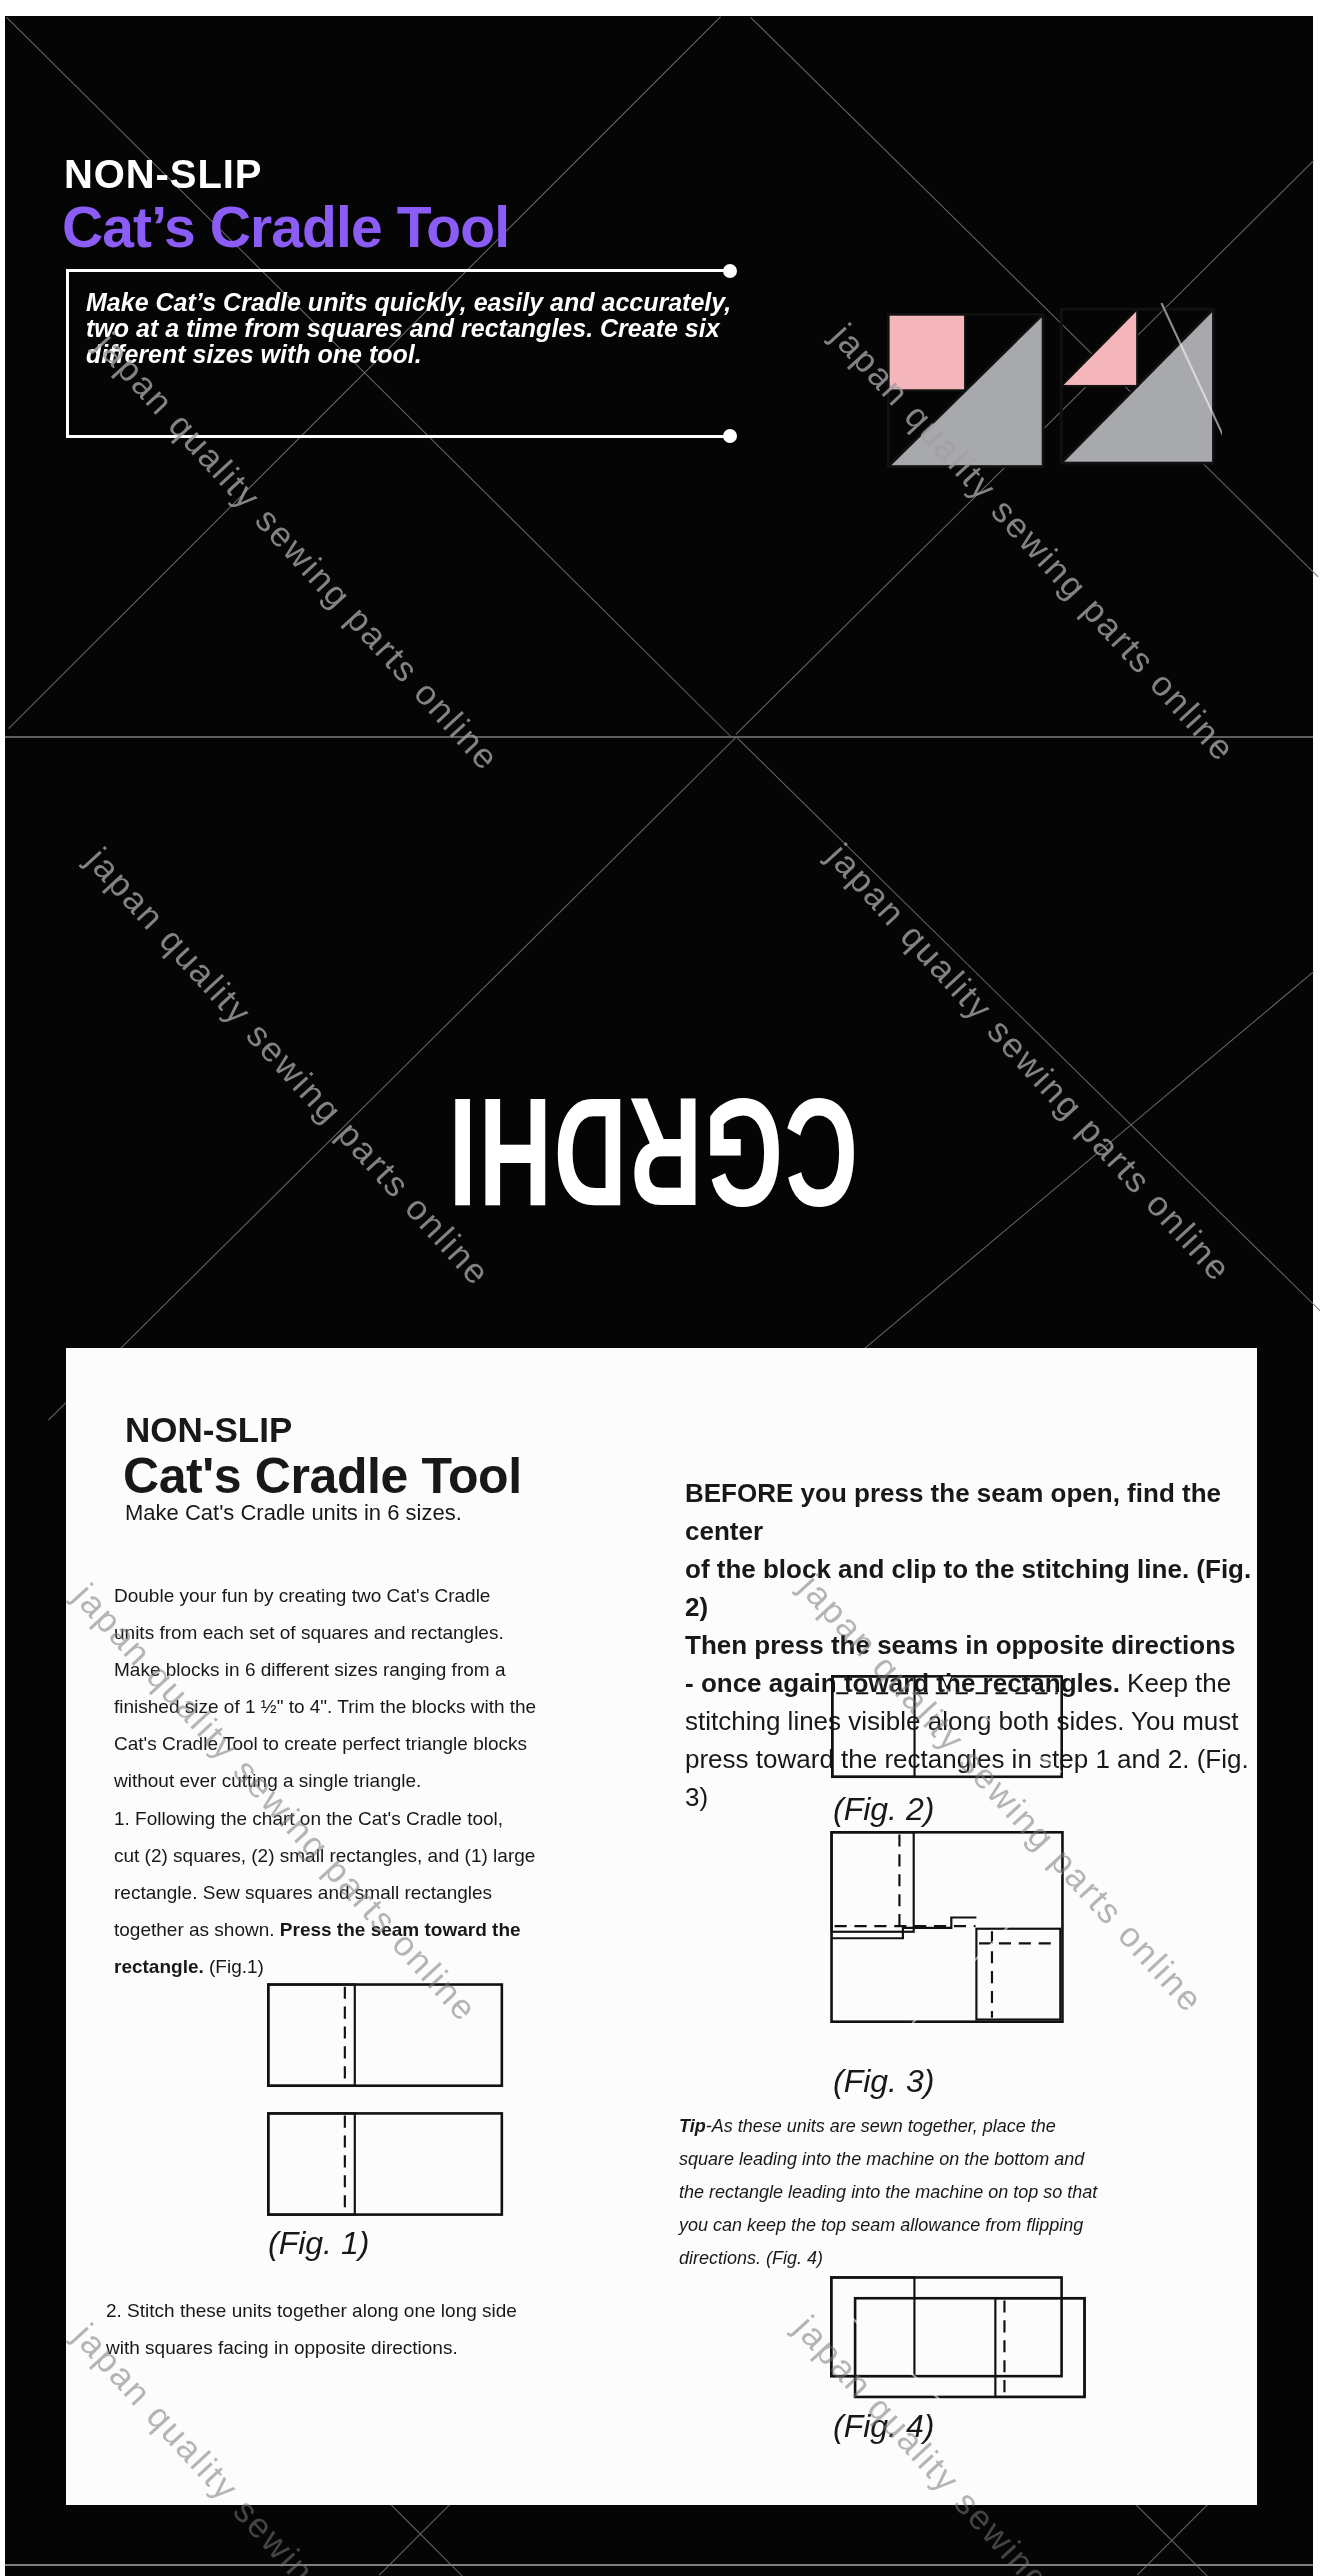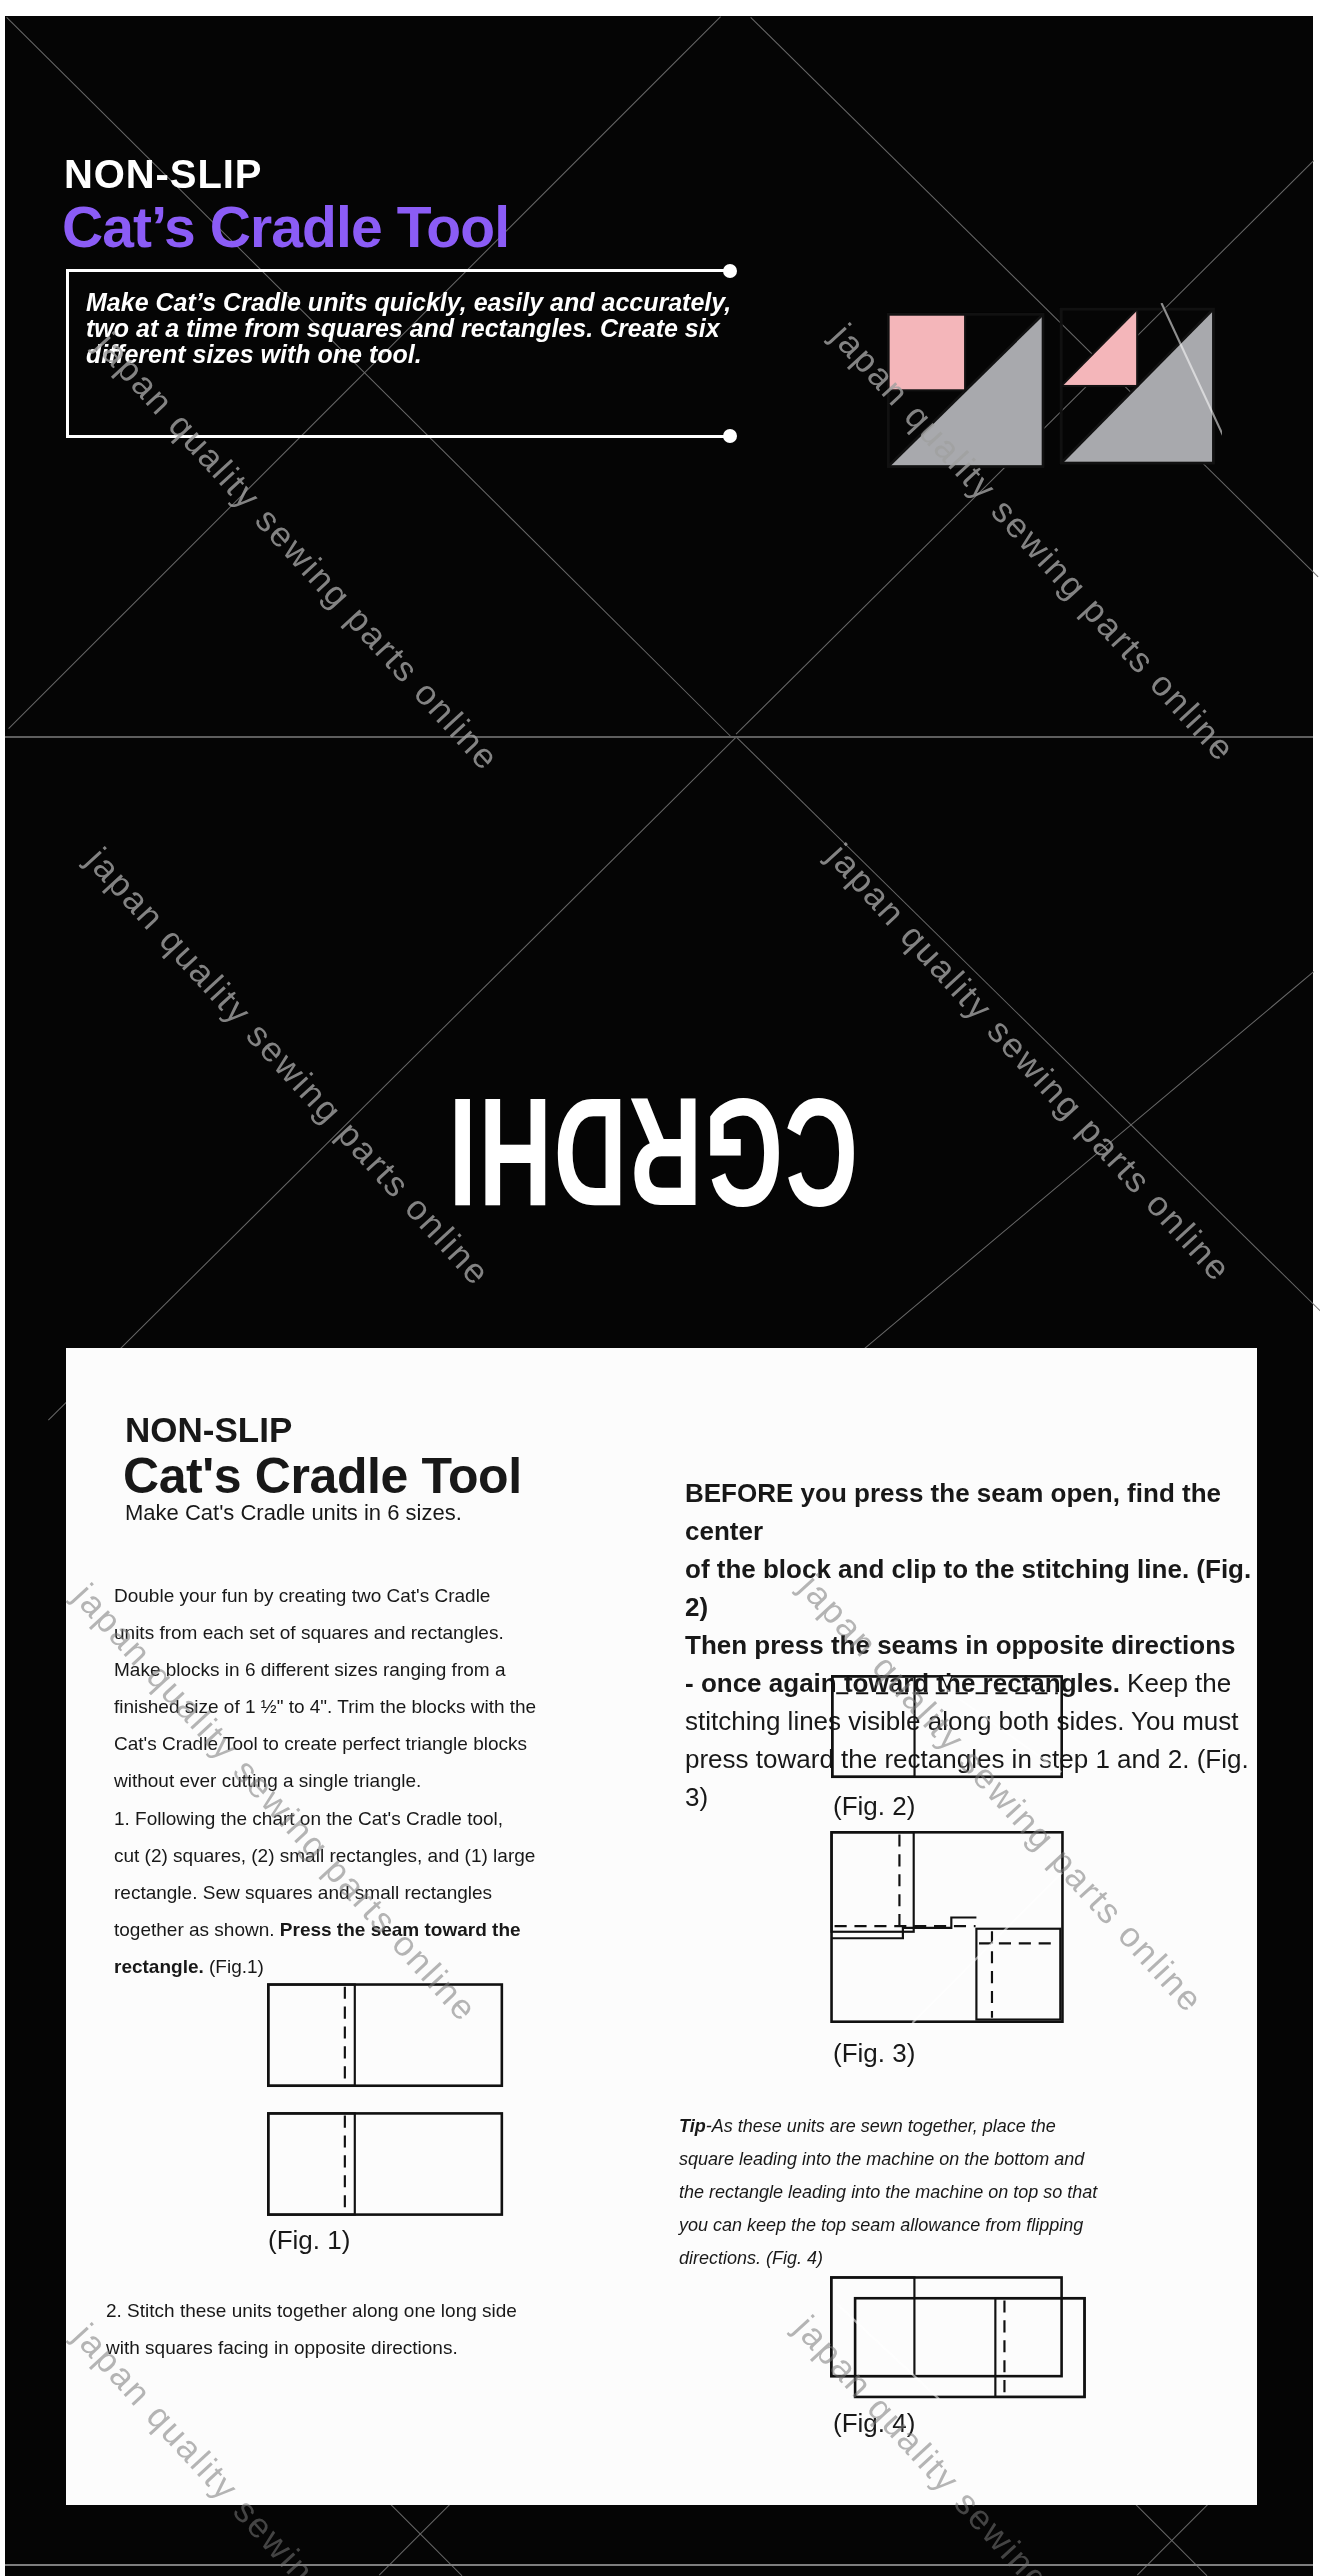--- a/index.html
+++ b/index.html
@@ -30,21 +30,21 @@
   .sheet{left:66px;top:1348px;width:1191px;height:1157px;background:#fcfcfc;z-index:5;}
   .sheet .abs{color:#181818;}
   .s-nonslip{left:59px;top:62px;font-size:35px;font-weight:bold;}
   .s-title{left:57px;top:99px;font-size:50px;font-weight:bold;letter-spacing:-0.4px;}
   .s-sub{left:59px;top:152px;font-size:22px;}
   .body-txt{font-size:19px;line-height:37px;white-space:pre-line;}
   .s-para1{left:48px;top:229px;}
   .s-step1{left:48px;top:452px;}
   .s-step2{left:40px;top:944px;}
   .r-para{left:619px;top:126px;font-size:26px;line-height:38px;white-space:pre-line;}
-  .fig-label{font-size:26px;}
+  .fig-label{font-size:32px;font-style:italic;}
   .tip{left:613px;top:762px;font-size:18px;line-height:33px;font-style:italic;white-space:pre-line;}
   .b{font-weight:bold;}
 
   .f-red{fill:var(--red);}
   .f-pink{fill:var(--pink);}
   .f-gray{fill:var(--gray);}
   .st{stroke:#111;fill:none;}
   .dash{stroke:#111;fill:none;stroke-width:2.5;stroke-dasharray:14 9;}
   .crease{stroke:rgba(255,255,255,0.55);stroke-width:2.5;fill:none;}
 
@@ -164,21 +164,21 @@
       <rect x="1.5" y="1.5" width="267" height="219" class="f-red st" stroke-width="3"></rect>
       <path d="M1.5,124 H84 V112 H140 V100 H169" class="st" stroke-width="2.5"></path>
       <rect x="1.5" y="1.5" width="95" height="115" class="f-pink st" stroke-width="2.5"></rect>
       <rect x="169" y="113" width="97" height="105" class="f-pink st" stroke-width="2.5"></rect>
       <line x1="80" y1="4" x2="80" y2="114" class="dash"></line>
       <line x1="5" y1="110" x2="168" y2="110" class="dash"></line>
       <line x1="187" y1="116" x2="187" y2="216" class="dash"></line>
       <line x1="172" y1="130" x2="264" y2="130" class="dash"></line>
       <line x1="95" y1="222" x2="268" y2="48" class="crease"></line>
     </svg>
-    <div class="abs fig-label" style="left:767px;top:690px;">(Fig. 3)</div>
+    <div class="abs fig-label" style="left:767px;top:715px;">(Fig. 3)</div>
 
     <div class="abs tip"><span class="b">Tip</span><span>-As these units are  sewn  together, place the
 square leading into the machine on the bottom and
 the rectangle leading into the machine on top so that
 you can keep the top seam allowance from flipping
 directions. (Fig. 4)</span></div>
 
     <svg class="abs" style="left:764px;top:928px;" width="258" height="125" viewBox="0 0 298 144">
       <g>
         <rect x="1.5" y="1.5" width="266" height="114" class="f-red st" stroke-width="3"></rect>

